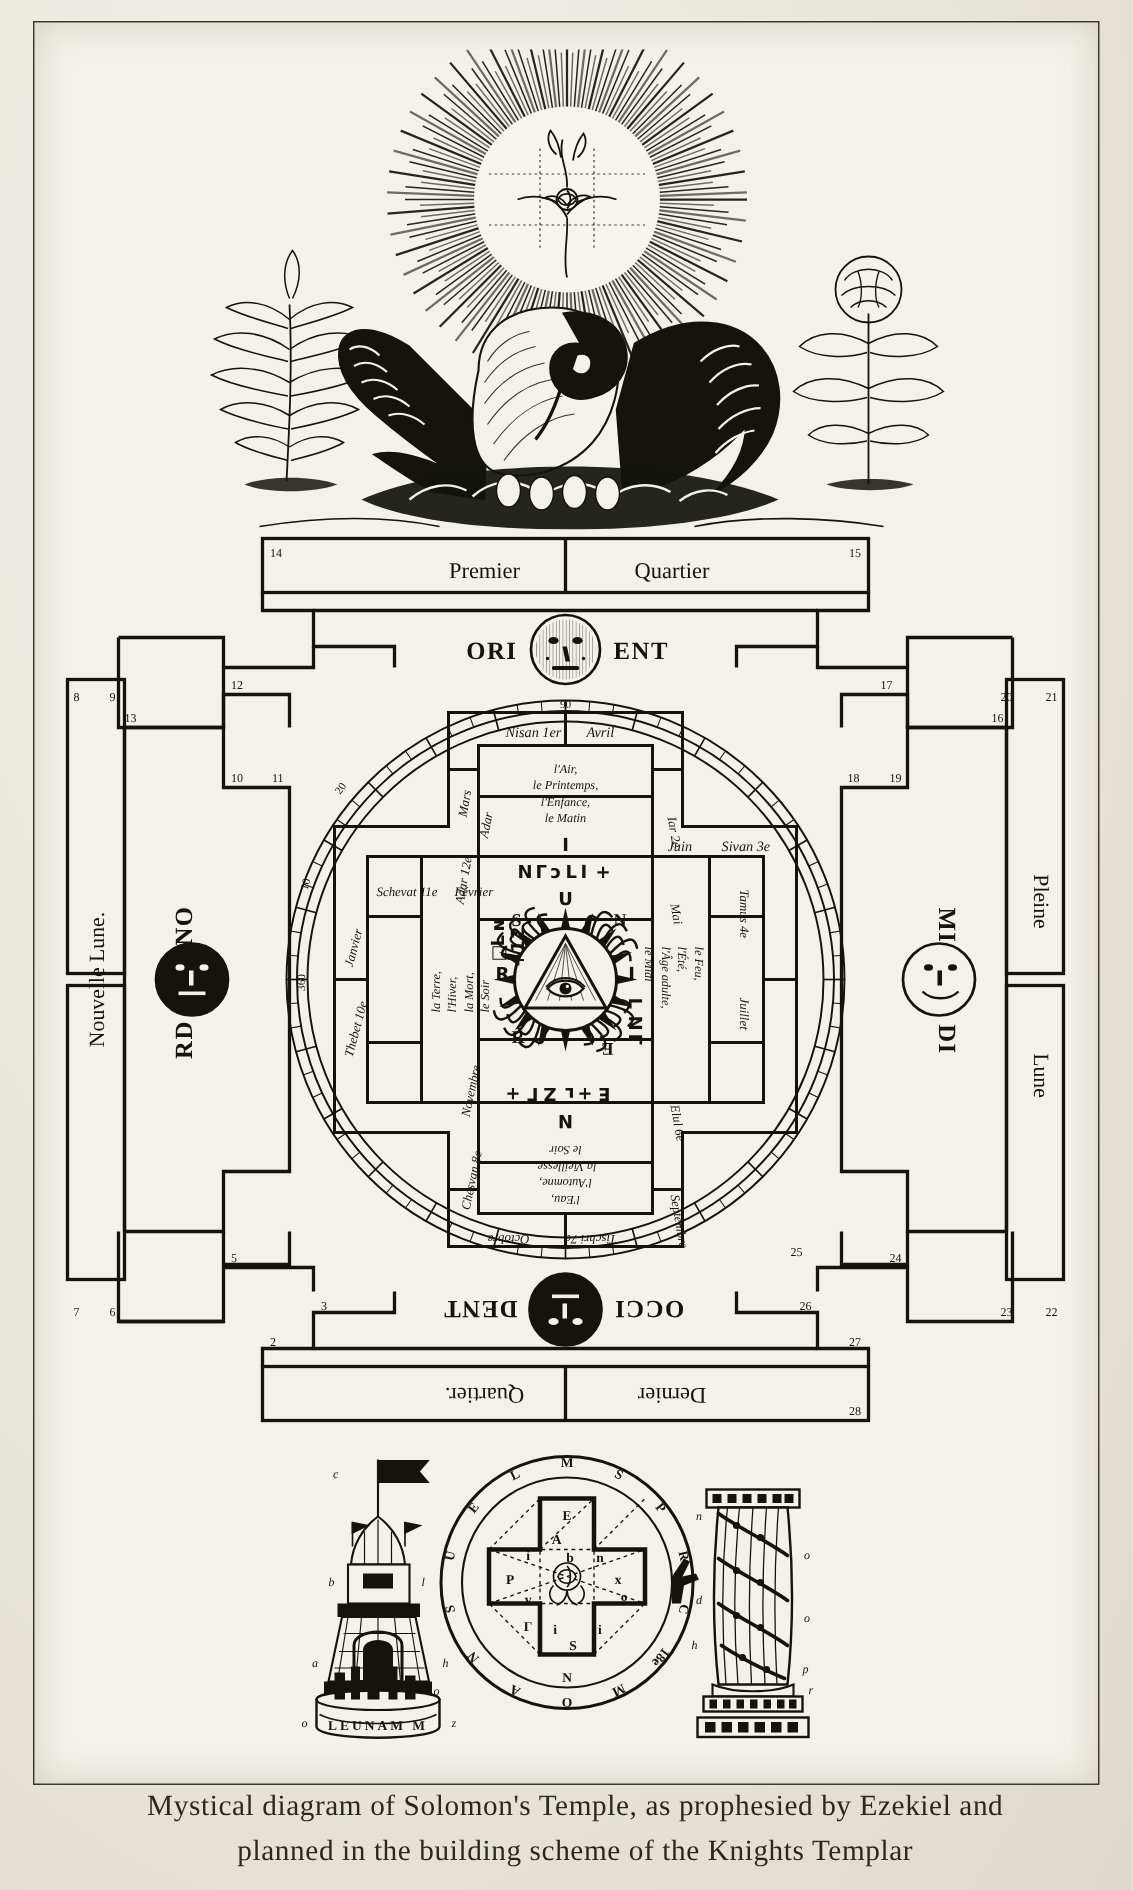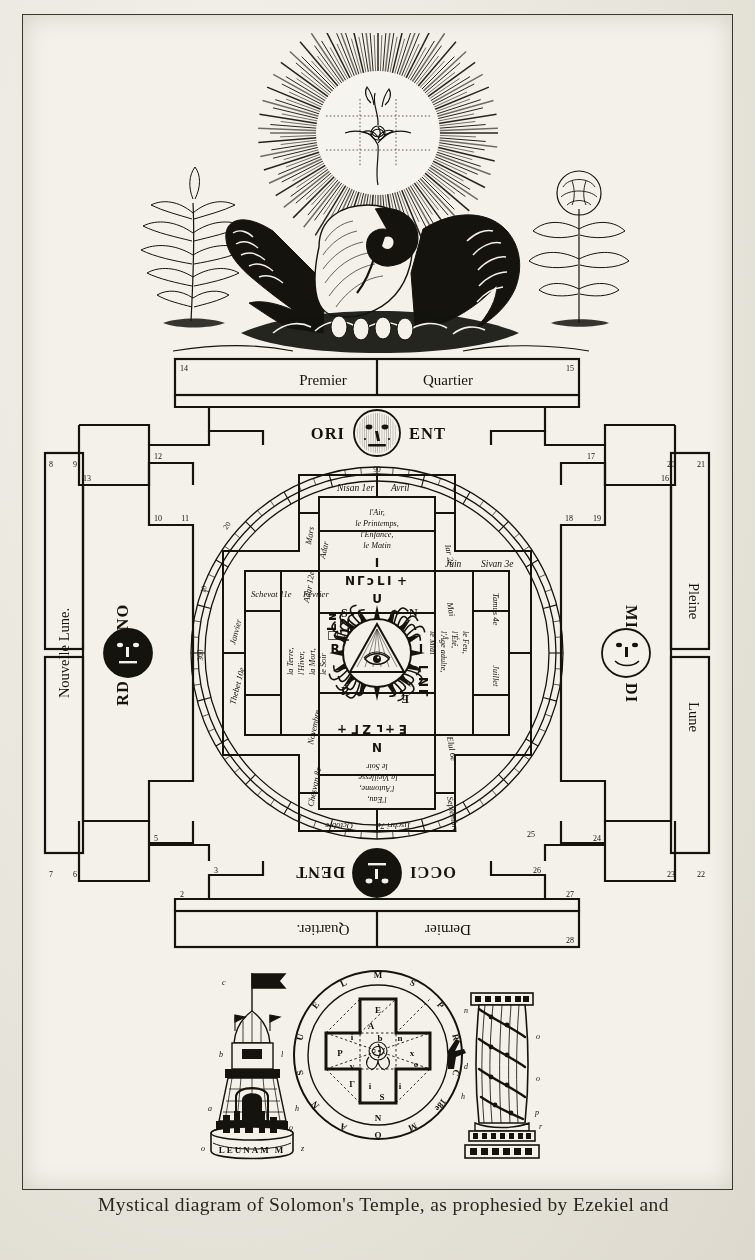--- a/index.html
+++ b/index.html
@@ -982,13 +982,14 @@
         <text x="438" y="134">h</text>
         <text x="512" y="150">p</text>
         <text x="516" y="164">r</text>
       </g>
     </g>
   </svg>
 </div>
 
 <div class="caption">
   <div>Mystical diagram of Solomon's Temple, as prophesied by Ezekiel and</div>
+  <div>planned in the building scheme of the Knights Templar</div>
 </div>
 
 </body></html>

